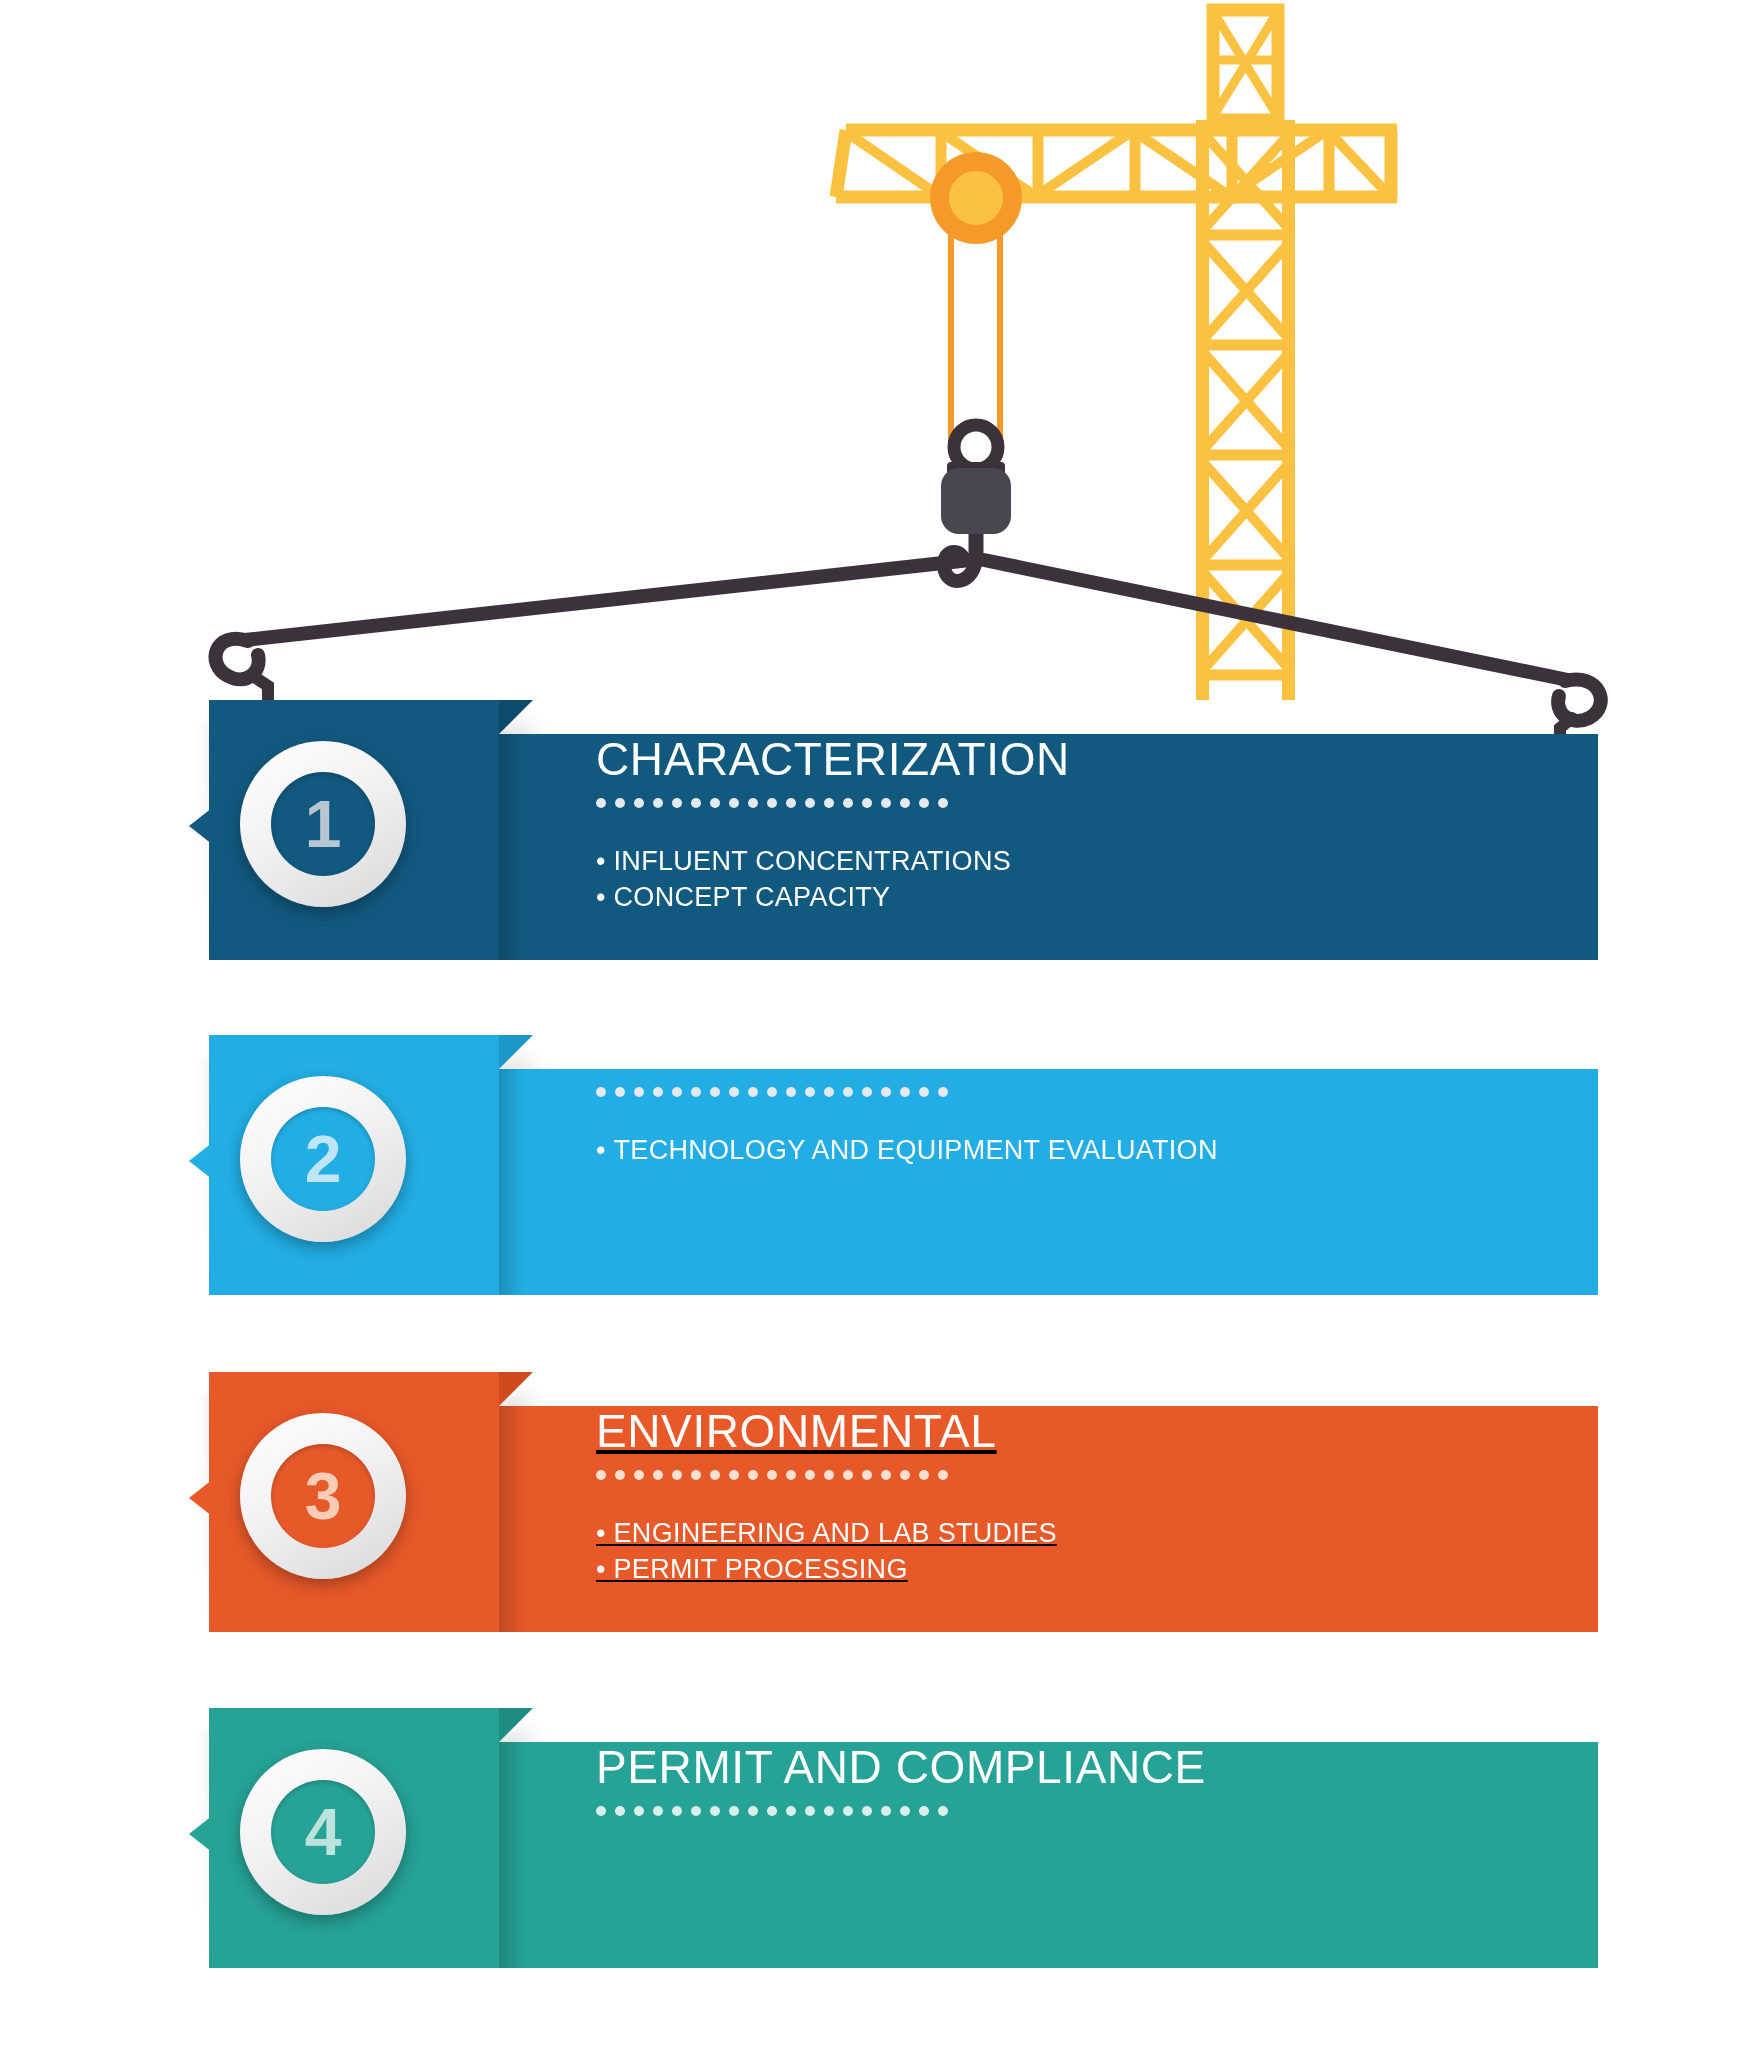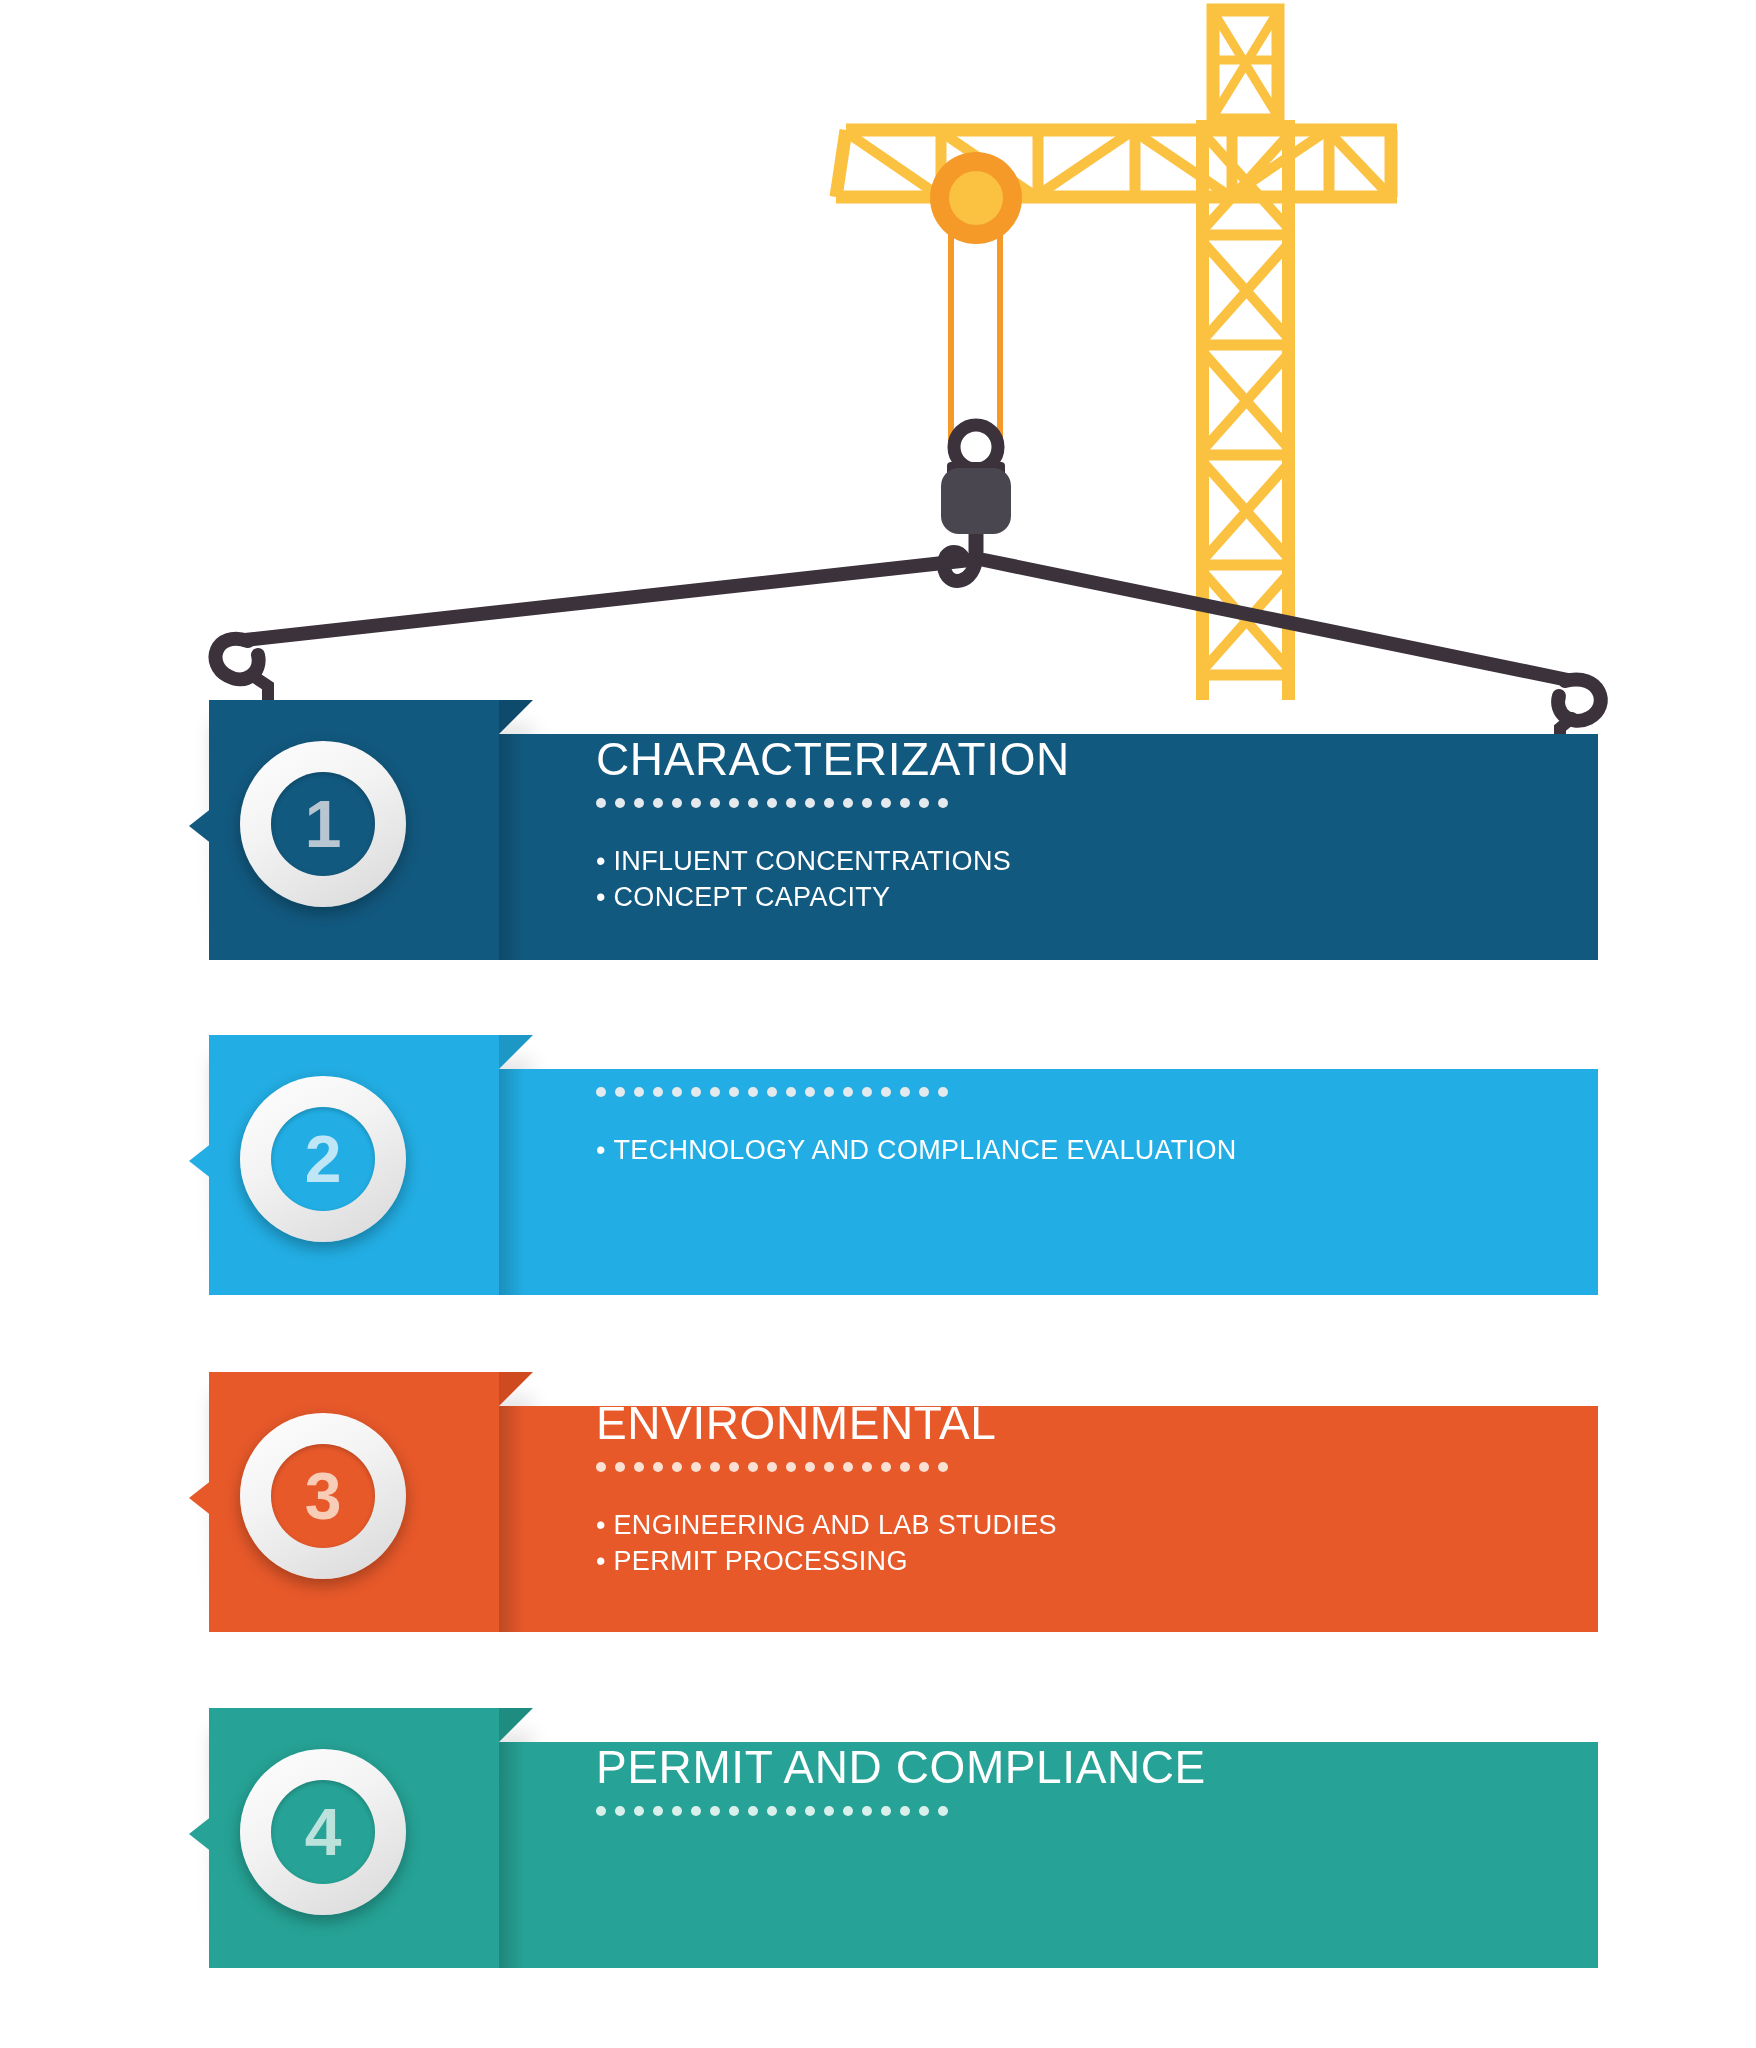--- a/index.html
+++ b/index.html
@@ -310,21 +310,21 @@
 
     <div class="badge" style="left:240px; top:41px;">
       <div class="badge-inner" style="background:#22AEE4;">
         <span class="badge-num" style="color:#BFE6F6;">2</span>
       </div>
     </div>
 
     <div class="content" style="top:36px;">
       <div class="dots"><span style="background:#E3E9EC;"></span><span style="background:#E3E9EC;"></span><span style="background:#E3E9EC;"></span><span style="background:#E3E9EC;"></span><span style="background:#E3E9EC;"></span><span style="background:#E3E9EC;"></span><span style="background:#E3E9EC;"></span><span style="background:#E3E9EC;"></span><span style="background:#E3E9EC;"></span><span style="background:#E3E9EC;"></span><span style="background:#E3E9EC;"></span><span style="background:#E3E9EC;"></span><span style="background:#E3E9EC;"></span><span style="background:#E3E9EC;"></span><span style="background:#E3E9EC;"></span><span style="background:#E3E9EC;"></span><span style="background:#E3E9EC;"></span><span style="background:#E3E9EC;"></span><span style="background:#E3E9EC;"></span></div>
       <div class="bullets">
-        <div>TECHNOLOGY AND COMPLIANCE EVALUATION</div>
+        <div>TECHNOLOGY AND EQUIPMENT EVALUATION</div>
       </div>
     </div>
   </div>
 
   <div class="row" style="top:1372px; height:260px;">
     <div class="row-shadow"></div>
 
     <div class="band-notch" style="left:189px; top:100px; border-right:33px solid #E8592A;"></div>
 
     <div class="band-left" style="left:209px; top:0px; width:290px; height:260px; background:#E8592A;"></div>
@@ -334,21 +334,21 @@
     <div class="band-main" style="left:499px; top:34px; width:1099px; height:226px; background:#E8592A;"></div>
 
     <div class="band-inner-shade" style="left:499px; top:34px; height:226px;"></div>
 
     <div class="badge" style="left:240px; top:41px;">
       <div class="badge-inner" style="background:#E8592A;">
         <span class="badge-num" style="color:#F8CDB8;">3</span>
       </div>
     </div>
 
-    <div class="content" style="top:28px;">
+    <div class="content" style="top:36px;text-decoration:underline;">
       <div class="step-title">ENVIRONMENTAL</div>
       <div class="dots"><span style="background:#FAE0D2;"></span><span style="background:#FAE0D2;"></span><span style="background:#FAE0D2;"></span><span style="background:#FAE0D2;"></span><span style="background:#FAE0D2;"></span><span style="background:#FAE0D2;"></span><span style="background:#FAE0D2;"></span><span style="background:#FAE0D2;"></span><span style="background:#FAE0D2;"></span><span style="background:#FAE0D2;"></span><span style="background:#FAE0D2;"></span><span style="background:#FAE0D2;"></span><span style="background:#FAE0D2;"></span><span style="background:#FAE0D2;"></span><span style="background:#FAE0D2;"></span><span style="background:#FAE0D2;"></span><span style="background:#FAE0D2;"></span><span style="background:#FAE0D2;"></span><span style="background:#FAE0D2;"></span></div>
       <div class="bullets">
         <div>ENGINEERING AND LAB STUDIES</div>
         <div>PERMIT PROCESSING</div>
       </div>
     </div>
   </div>
 
   <div class="row" style="top:1708px; height:260px;">

